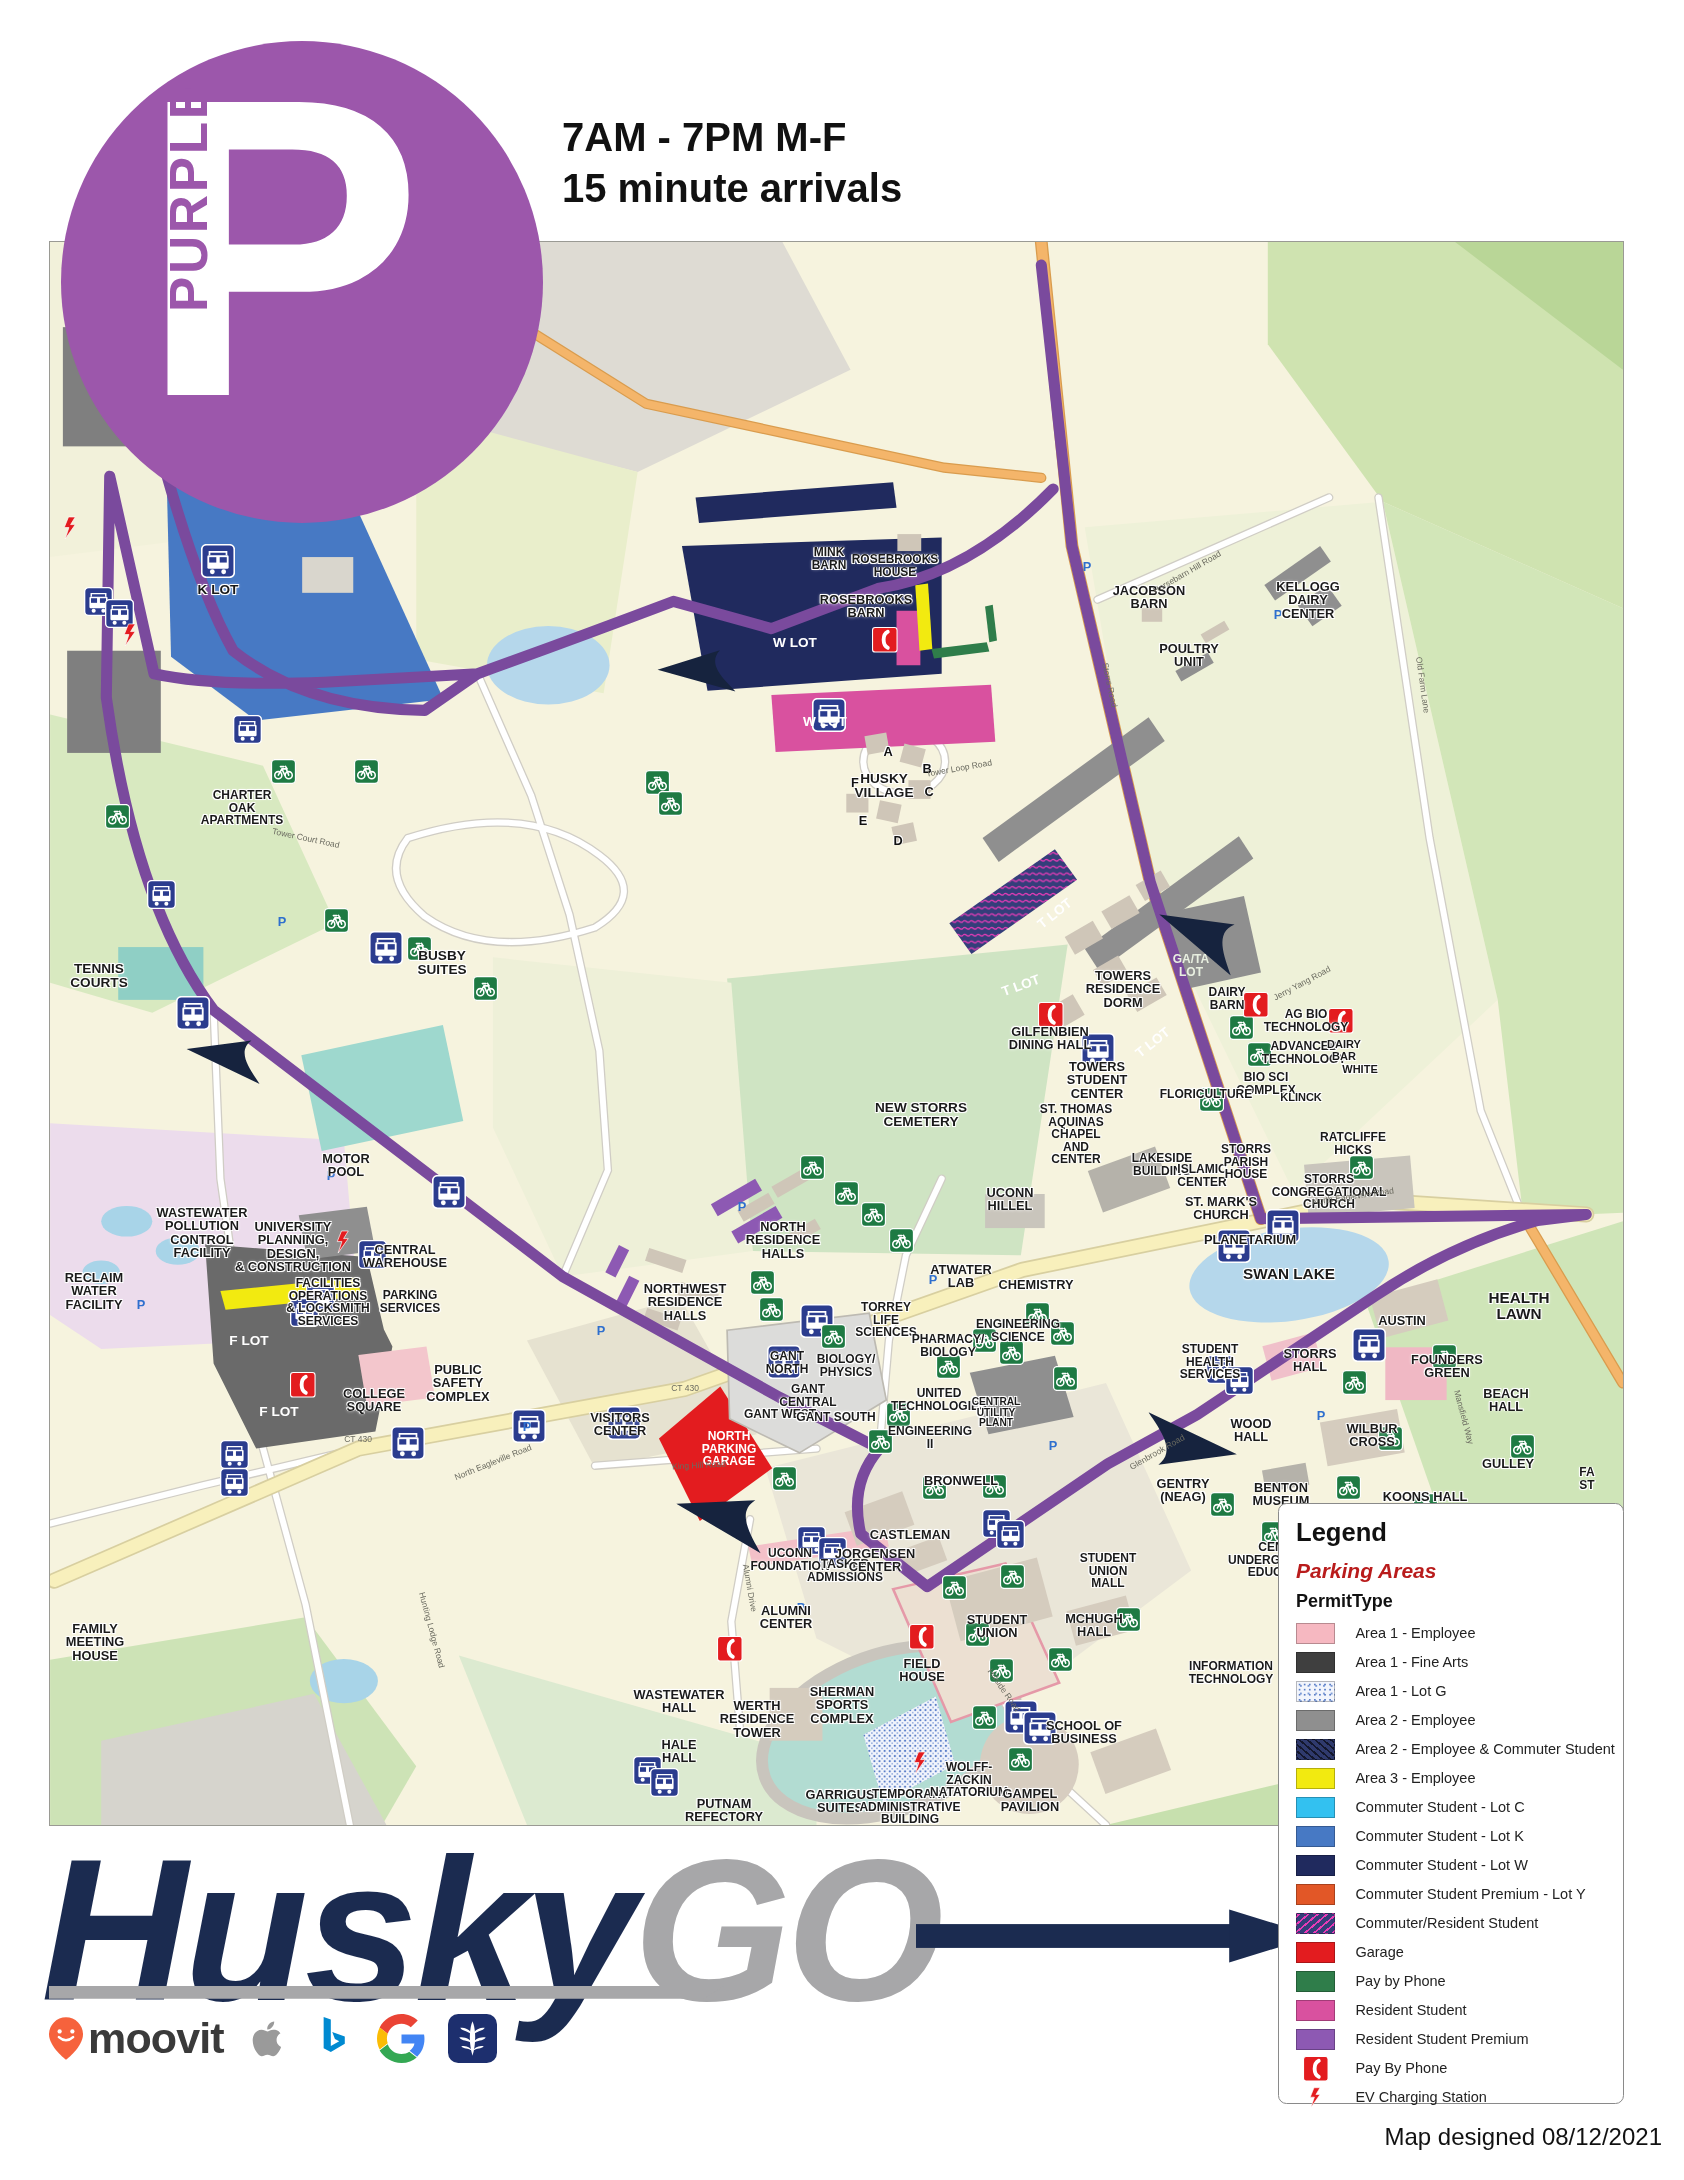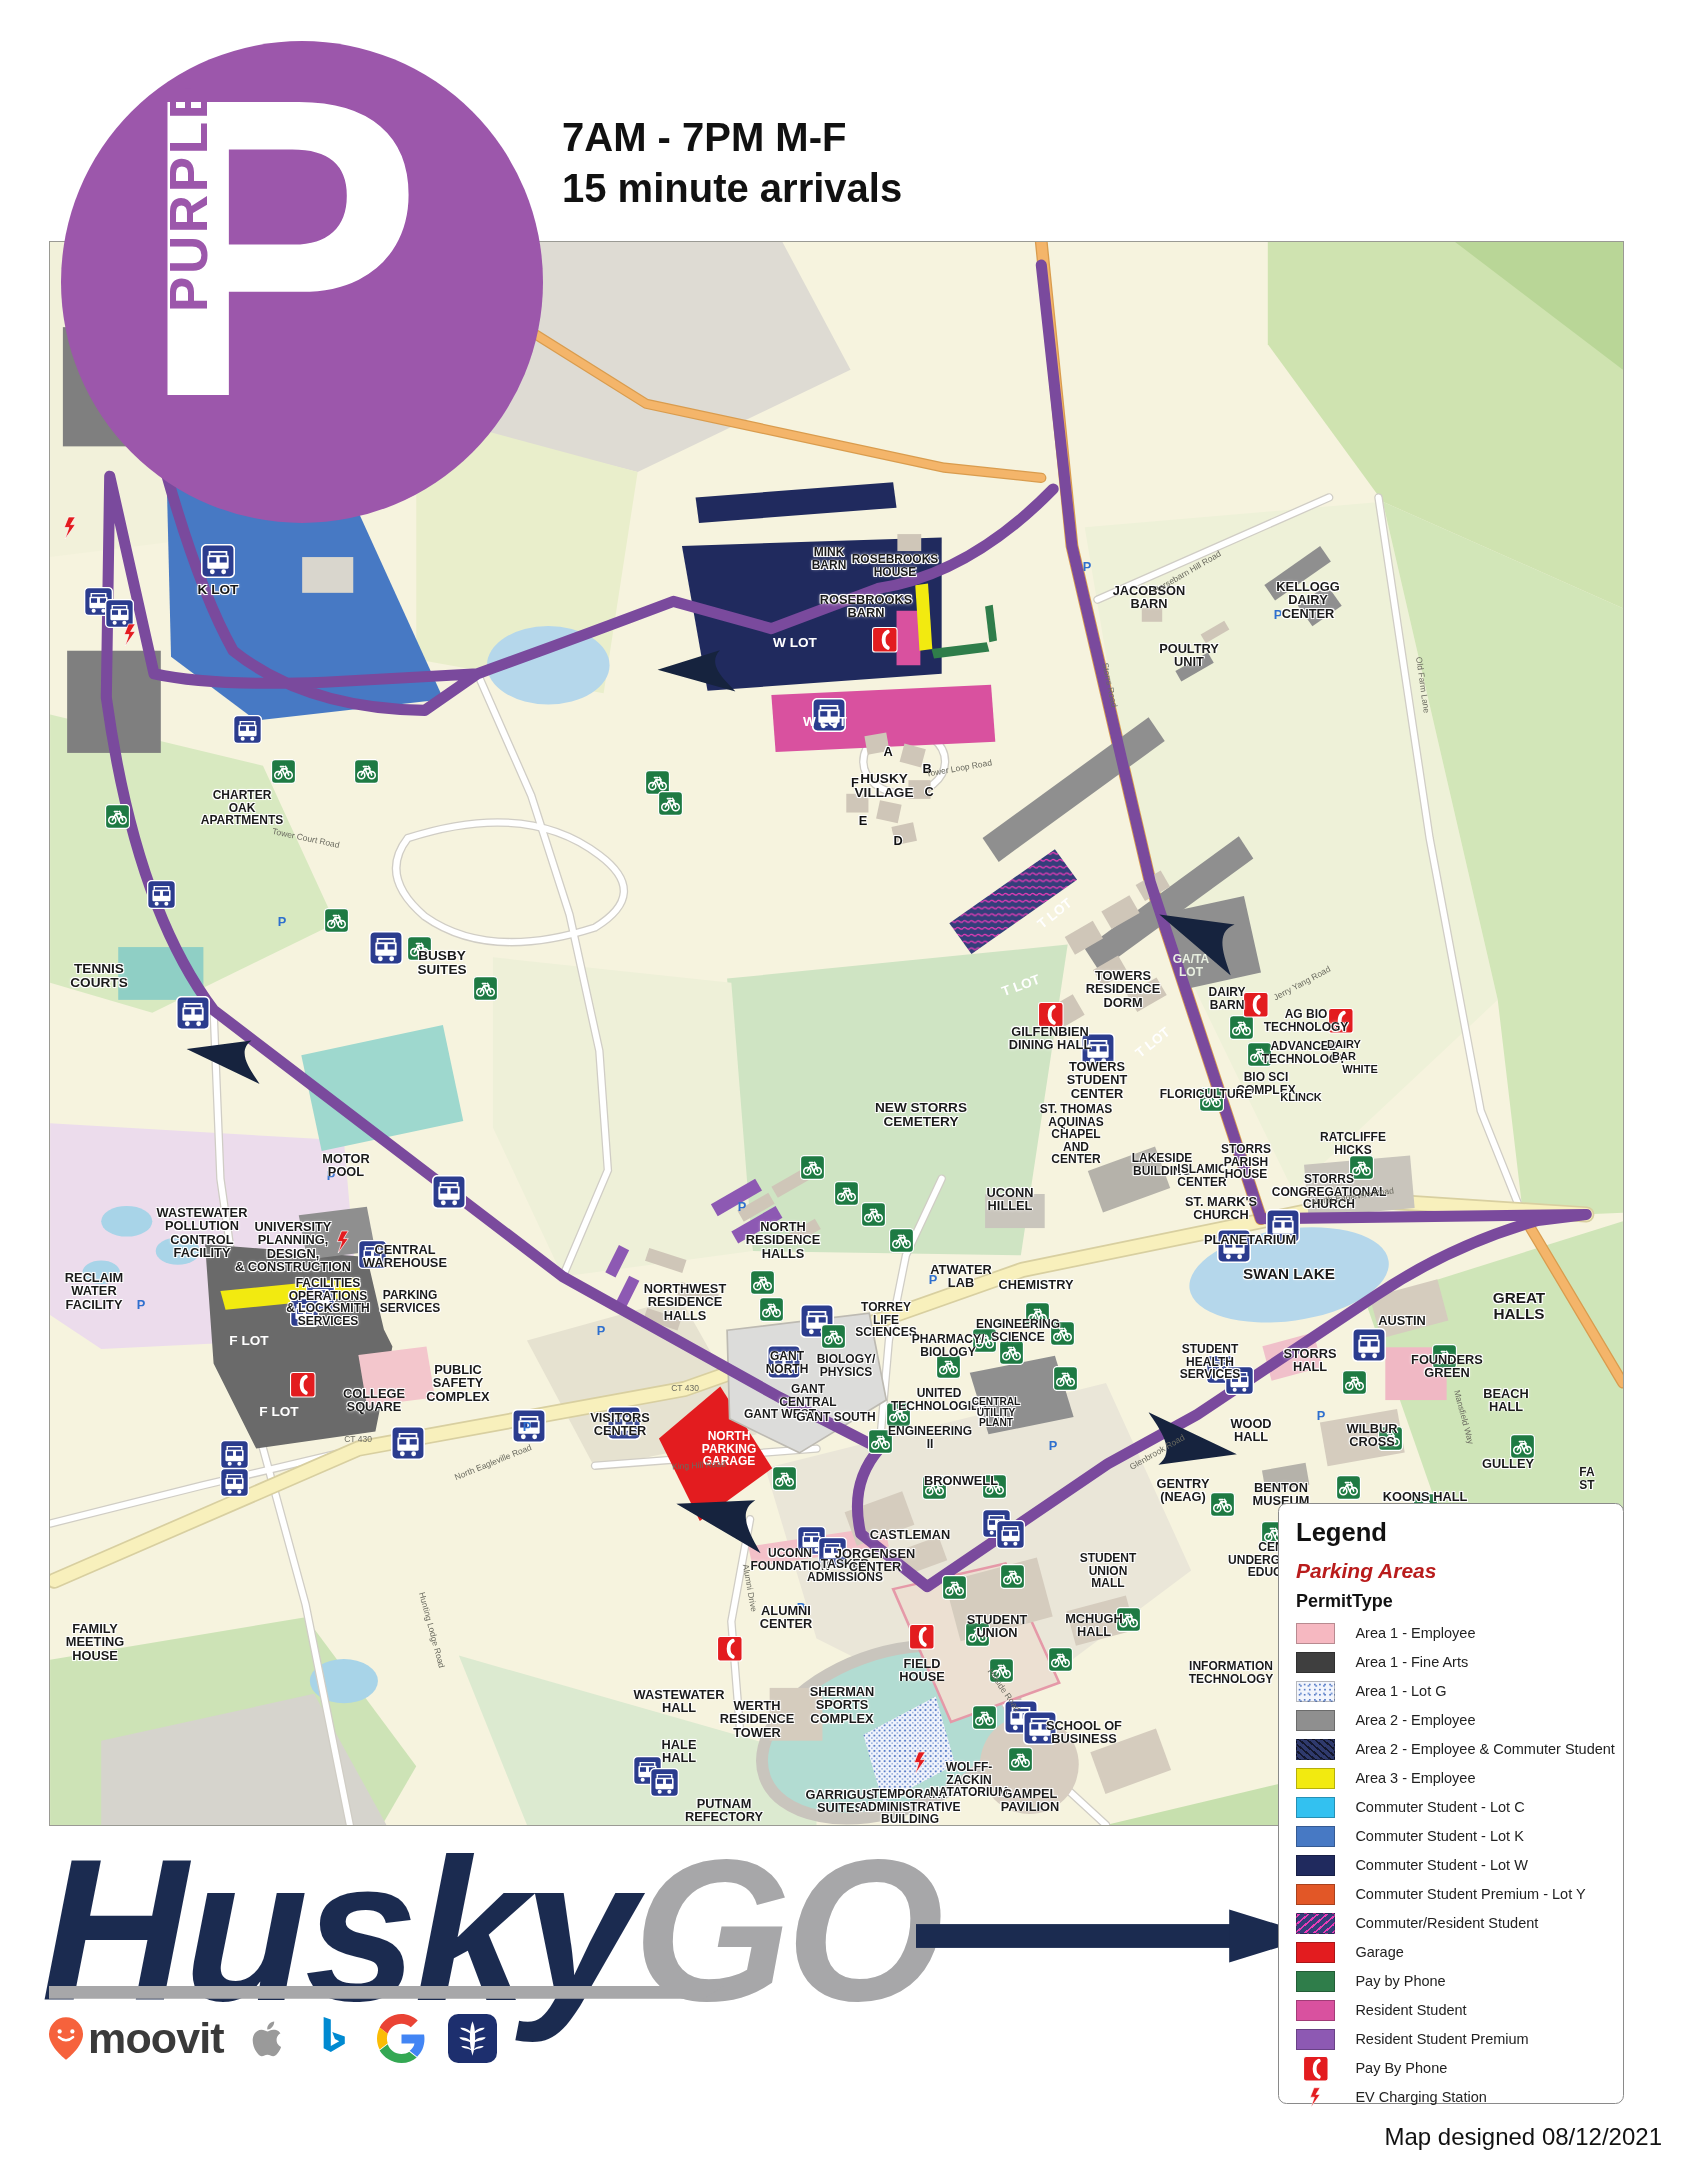--- a/index.html
+++ b/index.html
@@ -1110,21 +1110,21 @@
       <div class="maplabel" style="left: 1171px; top: 966px; font-size: 12.8px;">ST. MARK'S
 CHURCH</div>
       <div class="maplabel" style="left: 1196px; top: 920px; font-size: 12px;">STORRS
 PARISH
 HOUSE</div>
       <div class="maplabel" style="left: 1279px; top: 950px; font-size: 12px;">STORRS
 CONGREGATIONAL
 CHURCH</div>
       <div class="maplabel" style="left: 1200px; top: 998px; font-size: 12.8px;">PLANETARIUM</div>
       <div class="maplabel" style="left: 1239px; top: 1032px; font-size: 15.3px;">SWAN LAKE</div>
-      <div class="maplabel" style="left: 1469px; top: 1064px; font-size: 15.3px;">GREAT HALLS</div>
+      <div class="maplabel" style="left: 1469px; top: 1064px; font-size: 15.3px;">HEALTH LAWN</div>
       <div class="maplabel" style="left: 296px; top: 923px; font-size: 12.8px;">MOTOR
 POOL</div>
       <div class="maplabel" style="left: 152px; top: 991px; font-size: 12.8px;">WASTEWATER
 POLLUTION
 CONTROL
 FACILITY</div>
       <div class="maplabel" style="left: 243px; top: 1005px; font-size: 12.8px;">UNIVERSITY
 PLANNING,
 DESIGN,
 &amp; CONSTRUCTION</div>

